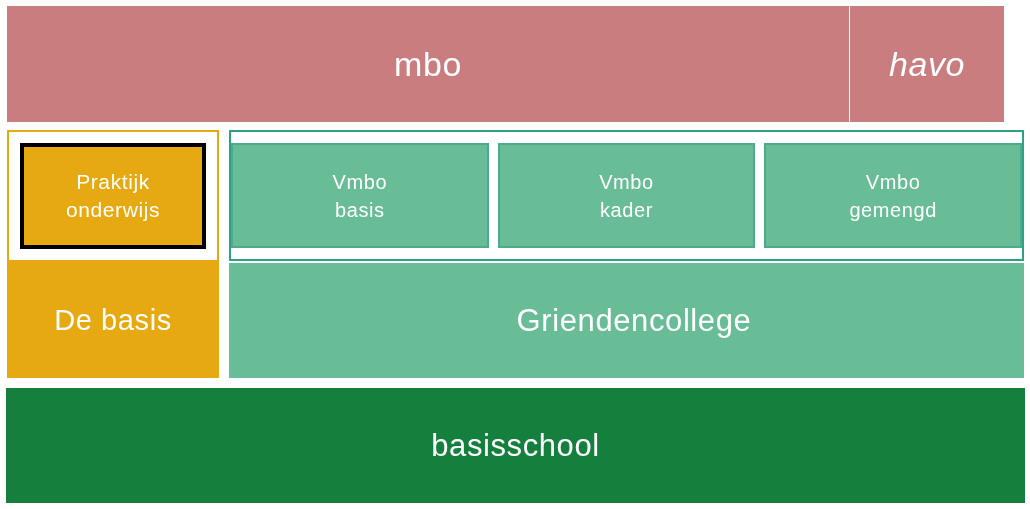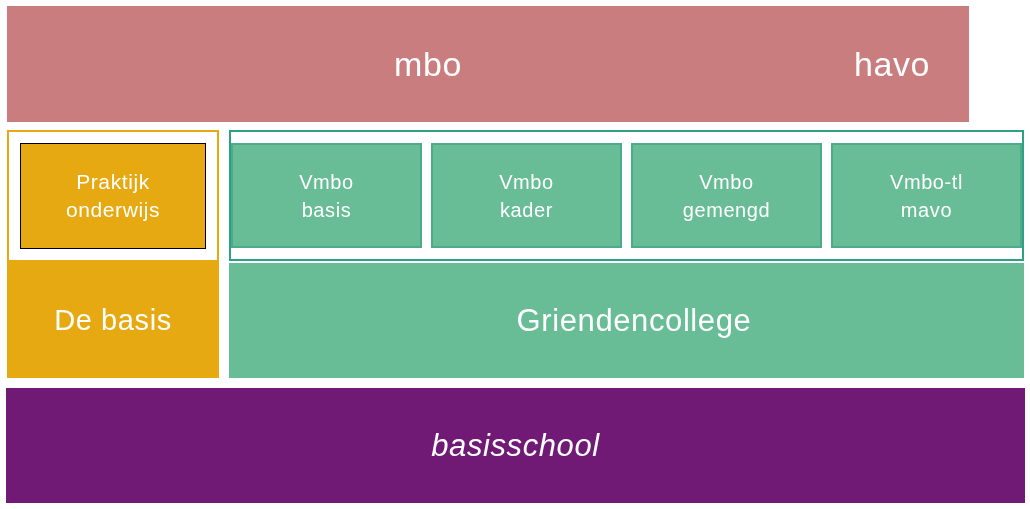--- a/index.html
+++ b/index.html
@@ -20,21 +20,21 @@
     display: flex;
     align-items: center;
     justify-content: center;
     color: #ffffff;
     letter-spacing: 0.6px;
     box-sizing: border-box;
   }
   .pink   { background: #c97d7e; }
   .yellow { background: #e6a912; }
   .green  { background: #69bd96; }
-  .navy   { background: #701a75; font-style: italic; }
+  .navy   { background: #15803d; }
 
   .multiline { white-space: pre-line; }
 
   .font-xl { font-size: 34px; }
   .font-lg { font-size: 31px; }
   .font-md { font-size: 29px; }
   .font-sm { font-size: 21px; line-height: 1.35; }
   .font-vmbo { font-size: 20px; line-height: 1.4; }
 
   
@@ -50,21 +50,21 @@
   }
   .outline-green {
     border: 2px solid #2fa183;
     padding: 11px 0;
     display: flex;
     gap: 9px;
   }
   .outline-yellow .inner-block {
     flex: 1;
     background: #e6a912;
-    border: 1px solid #000000;
+    border: 4px solid #000000;
     display: flex;
     align-items: center;
     justify-content: center;
     text-align: center;
     color: #ffffff;
     letter-spacing: 0.6px;
   }
   .vmbo-box {
     flex: 1;
     background: #69bd96;
@@ -80,21 +80,21 @@
 </style>
 </head>
 <body>
 
 <div class="canvas">
 
   <div class="block pink font-xl" style="left:7px; top:6px; width:842px; height:116px;">
     <span>mbo</span>
   </div>
 
-  <div class="block pink font-xl" style="left:815px; top:6px; width:154px; height:116px;">
+  <div class="block pink font-xl" style="left:850px; top:6px; width:154px; height:116px;font-style:italic;">
     <span>havo</span>
   </div>
 
   <div class="outline outline-yellow" style="left:7px; top:130px; width:212px; height:132px;">
     <div class="inner-block font-sm">
       <span class="multiline">Praktijk
 onderwijs</span>
     </div>
   </div>
 
@@ -108,24 +108,20 @@
 basis</span>
     </div>
     <div class="vmbo-box font-vmbo">
       <span class="multiline">Vmbo
 kader</span>
     </div>
     <div class="vmbo-box font-vmbo">
       <span class="multiline">Vmbo
 gemengd</span>
     </div>
-    <div class="vmbo-box font-vmbo">
-      <span class="multiline">Vmbo-tl
-mavo</span>
-    </div>
   </div>
 
   <div class="block green font-lg" style="left:229px; top:263px; width:795px; height:115px;padding-left:15px;">
     <span>Griendencollege</span>
   </div>
 
   <div class="block navy font-lg" style="left:6px; top:388px; width:1019px; height:115px;">
     <span>basisschool</span>
   </div>
 

